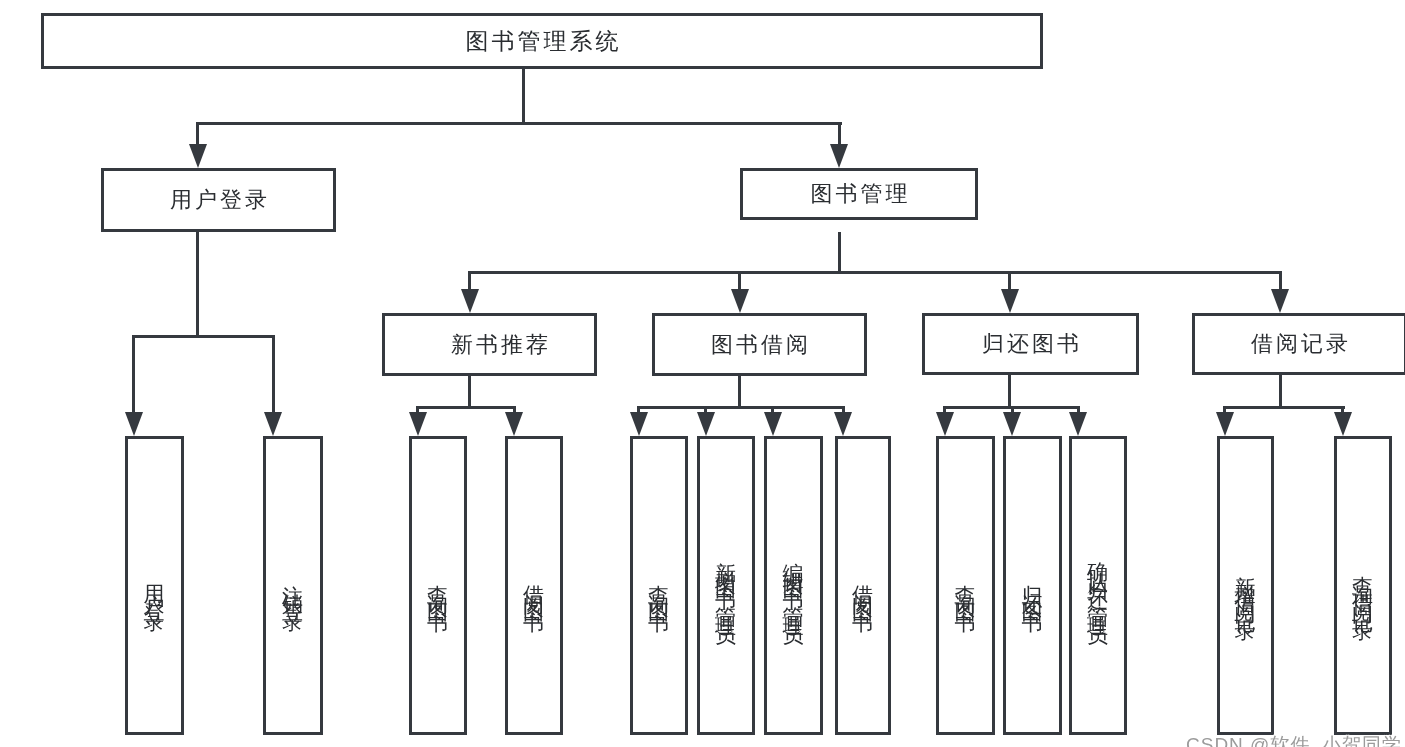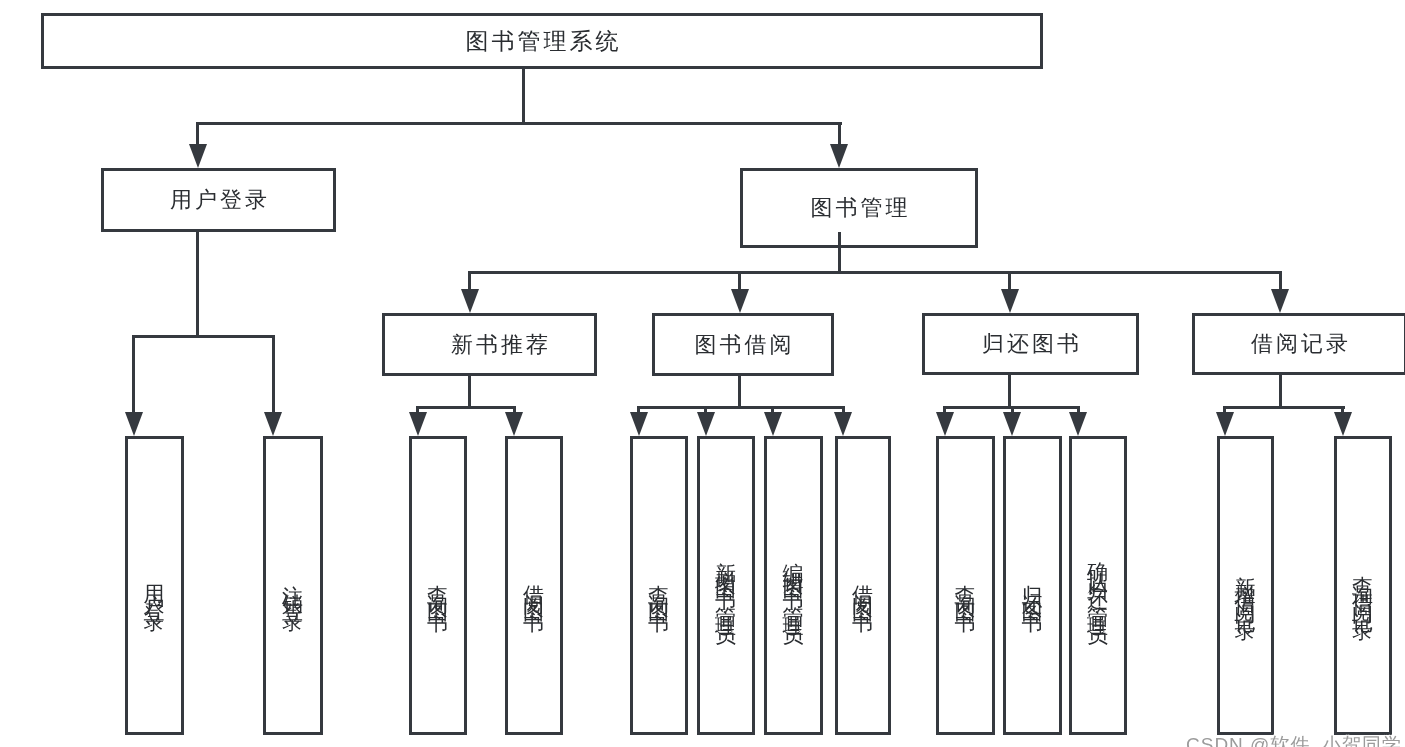--- a/index.html
+++ b/index.html
@@ -66,42 +66,42 @@
   <div class="box title" style="left:21px;top:13px;width:1002px;height:56px;">图书管理系统</div>
 
   <div class="vl" style="left:522px;top:69px;width:3px;height:56px;"></div>
   <div class="hl" style="left:196px;top:122px;width:646px;height:3px;"></div>
   <div class="vl" style="left:196px;top:122px;width:3px;height:28px;"></div>
   <div class="ar" style="left:189px;top:144px;"></div>
   <div class="vl" style="left:838px;top:122px;width:3px;height:28px;"></div>
   <div class="ar" style="left:830px;top:144px;"></div>
 
   <div class="box" style="left:81px;top:168px;width:235px;height:64px;">用户登录</div>
-  <div class="box" style="left:720px;top:168px;width:238px;height:80px;">图书管理</div>
+  <div class="box" style="left:720px;top:168px;width:238px;height:52px;">图书管理</div>
 
   <div class="vl" style="left:196px;top:232px;width:3px;height:106px;"></div>
   <div class="hl" style="left:132px;top:335px;width:143px;height:3px;"></div>
   <div class="vl" style="left:132px;top:335px;width:3px;height:85px;"></div>
   <div class="ar" style="left:125px;top:412px;"></div>
   <div class="vl" style="left:272px;top:335px;width:3px;height:85px;"></div>
   <div class="ar" style="left:264px;top:412px;"></div>
 
   <div class="vl" style="left:838px;top:232px;width:3px;height:42px;"></div>
   <div class="hl" style="left:468px;top:271px;width:814px;height:3px;"></div>
   <div class="vl" style="left:468px;top:271px;width:3px;height:24px;"></div>
   <div class="ar" style="left:461px;top:289px;"></div>
   <div class="vl" style="left:738px;top:271px;width:3px;height:24px;"></div>
   <div class="ar" style="left:731px;top:289px;"></div>
   <div class="vl" style="left:1008px;top:271px;width:3px;height:24px;"></div>
   <div class="ar" style="left:1001px;top:289px;"></div>
   <div class="vl" style="left:1279px;top:271px;width:3px;height:24px;"></div>
   <div class="ar" style="left:1271px;top:289px;"></div>
 
   <div class="box" style="left:362px;top:313px;width:215px;height:63px;padding-left:20px;">新书推荐</div>
-  <div class="box" style="left:632px;top:313px;width:182px;height:63px;">图书借阅</div>
+  <div class="box" style="left:632px;top:313px;width:215px;height:63px;">图书借阅</div>
   <div class="box" style="left:902px;top:313px;width:217px;height:62px;">归还图书</div>
   <div class="box" style="left:1172px;top:313px;width:215px;height:62px;">借阅记录</div>
 
   <div class="vl" style="left:468px;top:376px;width:3px;height:32px;"></div>
   <div class="hl" style="left:416px;top:406px;width:100px;height:3px;"></div>
   <div class="vl" style="left:416px;top:406px;width:3px;height:14px;"></div>
   <div class="ar" style="left:409px;top:412px;"></div>
   <div class="vl" style="left:513px;top:406px;width:3px;height:14px;"></div>
   <div class="ar" style="left:505px;top:412px;"></div>
 

